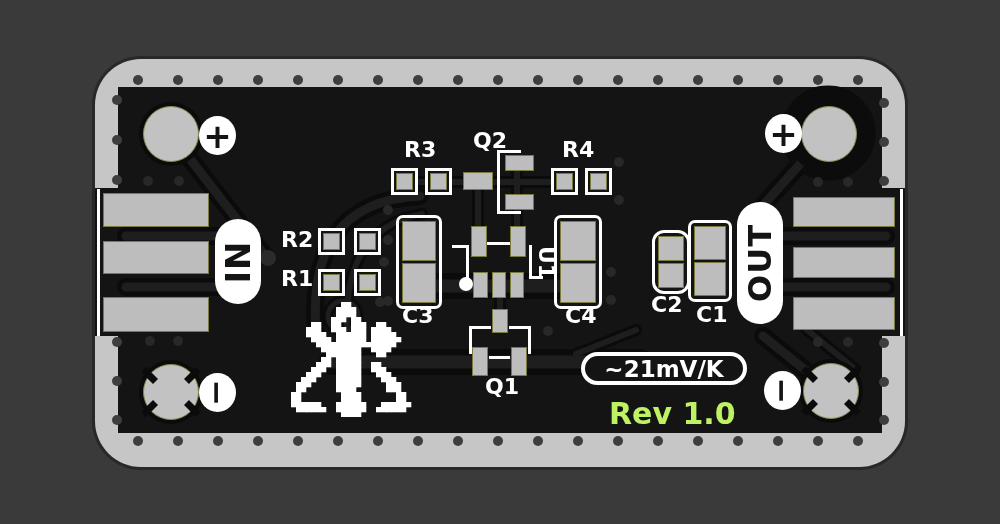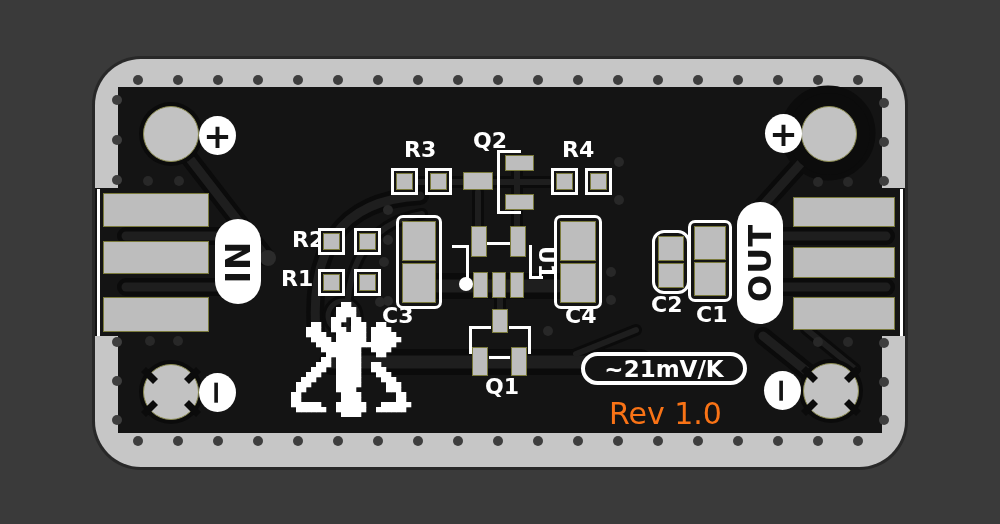--- a/index.html
+++ b/index.html
@@ -44,21 +44,21 @@
   .cap.small{border-radius:12px;}
   .cap .cpad{position:absolute;left:3px;right:3px;height:calc(50% - 6px);
              background:#bdbdbd;border:1px solid #7a7a3c;}
   .cap .t{top:3px;} .cap .b{bottom:3px;}
   .pill{background:#ffffff;border-radius:26px;display:flex;align-items:center;justify-content:center;}
   .pill span{display:inline-block;transform:rotate(-90deg);font-weight:bold;color:#141414;letter-spacing:1px;}
   .u1dot{width:14px;height:14px;border-radius:50%;background:#fff;}
   .u1txt{color:#fff;font-weight:bold;font-size:22px;transform:rotate(90deg);transform-origin:center;}
   .spec{border:4px solid #fff;border-radius:18px;background:#141414;color:#fff;
         font-weight:bold;font-size:23px;display:flex;align-items:center;justify-content:center;}
-  .rev{color:#f97316;font-weight:normal;font-size:30px;white-space:nowrap;}
+  .rev{color:#bef264;font-weight:bold;font-size:30px;white-space:nowrap;}
   .dot{position:absolute;width:10px;height:10px;border-radius:50%;background:#3e3e3e;transform:translate(-50%,-50%);}
   .via{position:absolute;width:10px;height:10px;border-radius:50%;background:#282828;transform:translate(-50%,-50%);}
 </style>
 </head>
 <body>
 
 <div class="abs ring"></div>
 <div class="abs inner"></div>
 <div class="abs cut" style="left:95px;top:188px;width:25px;height:148px;"></div>
 <div class="abs cut" style="left:880px;top:188px;width:25px;height:148px;"></div>
@@ -167,40 +167,40 @@
   </div>
 
 <div class="abs refdes" style="left:473px;top:130px;">Q2</div>
 <div class="abs pad" style="left:463px;top:172px;width:30px;height:18px;"></div>
 <div class="abs pad" style="left:505px;top:155px;width:29px;height:16px;"></div>
 <div class="abs pad" style="left:505px;top:194px;width:29px;height:16px;"></div>
 <div class="abs sline" style="left:497px;top:150px;width:3px;height:64px;"></div>
 <div class="abs sline" style="left:497px;top:150px;width:24px;height:3px;"></div>
 <div class="abs sline" style="left:497px;top:211px;width:24px;height:3px;"></div>
 
-<div class="abs refdes" style="left:281px;top:229px;margin-left:11px;">R2</div>
+<div class="abs refdes" style="left:281px;top:229px;">R2</div>
 <div class="abs fpbox" style="left:318px;top:228px;">
     <div class="p"></div>
   </div>
 <div class="abs fpbox" style="left:354px;top:228px;">
     <div class="p"></div>
   </div>
 <div class="abs refdes" style="left:281px;top:268px;">R1</div>
 <div class="abs fpbox" style="left:318px;top:269px;">
     <div class="p"></div>
   </div>
 <div class="abs fpbox" style="left:354px;top:269px;">
     <div class="p"></div>
   </div>
 
 <div class="abs cap" style="left:396px;top:215px;width:46px;height:94px;">
   <div class="cpad t"></div>
     <div class="cpad b"></div>
 </div>
-<div class="abs refdes" style="left:382px;top:305px;">C3</div>
+<div class="abs refdes" style="left:402px;top:305px;">C3</div>
 
 <div class="abs cap" style="left:554px;top:215px;width:48px;height:94px;">
   <div class="cpad t"></div>
     <div class="cpad b"></div>
 </div>
 <div class="abs refdes" style="left:565px;top:305px;">C4</div>
 
 <div class="abs pad" style="left:471px;top:226px;width:16px;height:31px;"></div>
 <div class="abs pad" style="left:510px;top:226px;width:16px;height:31px;"></div>
 <div class="abs pad" style="left:473px;top:272px;width:15px;height:26px;"></div>

